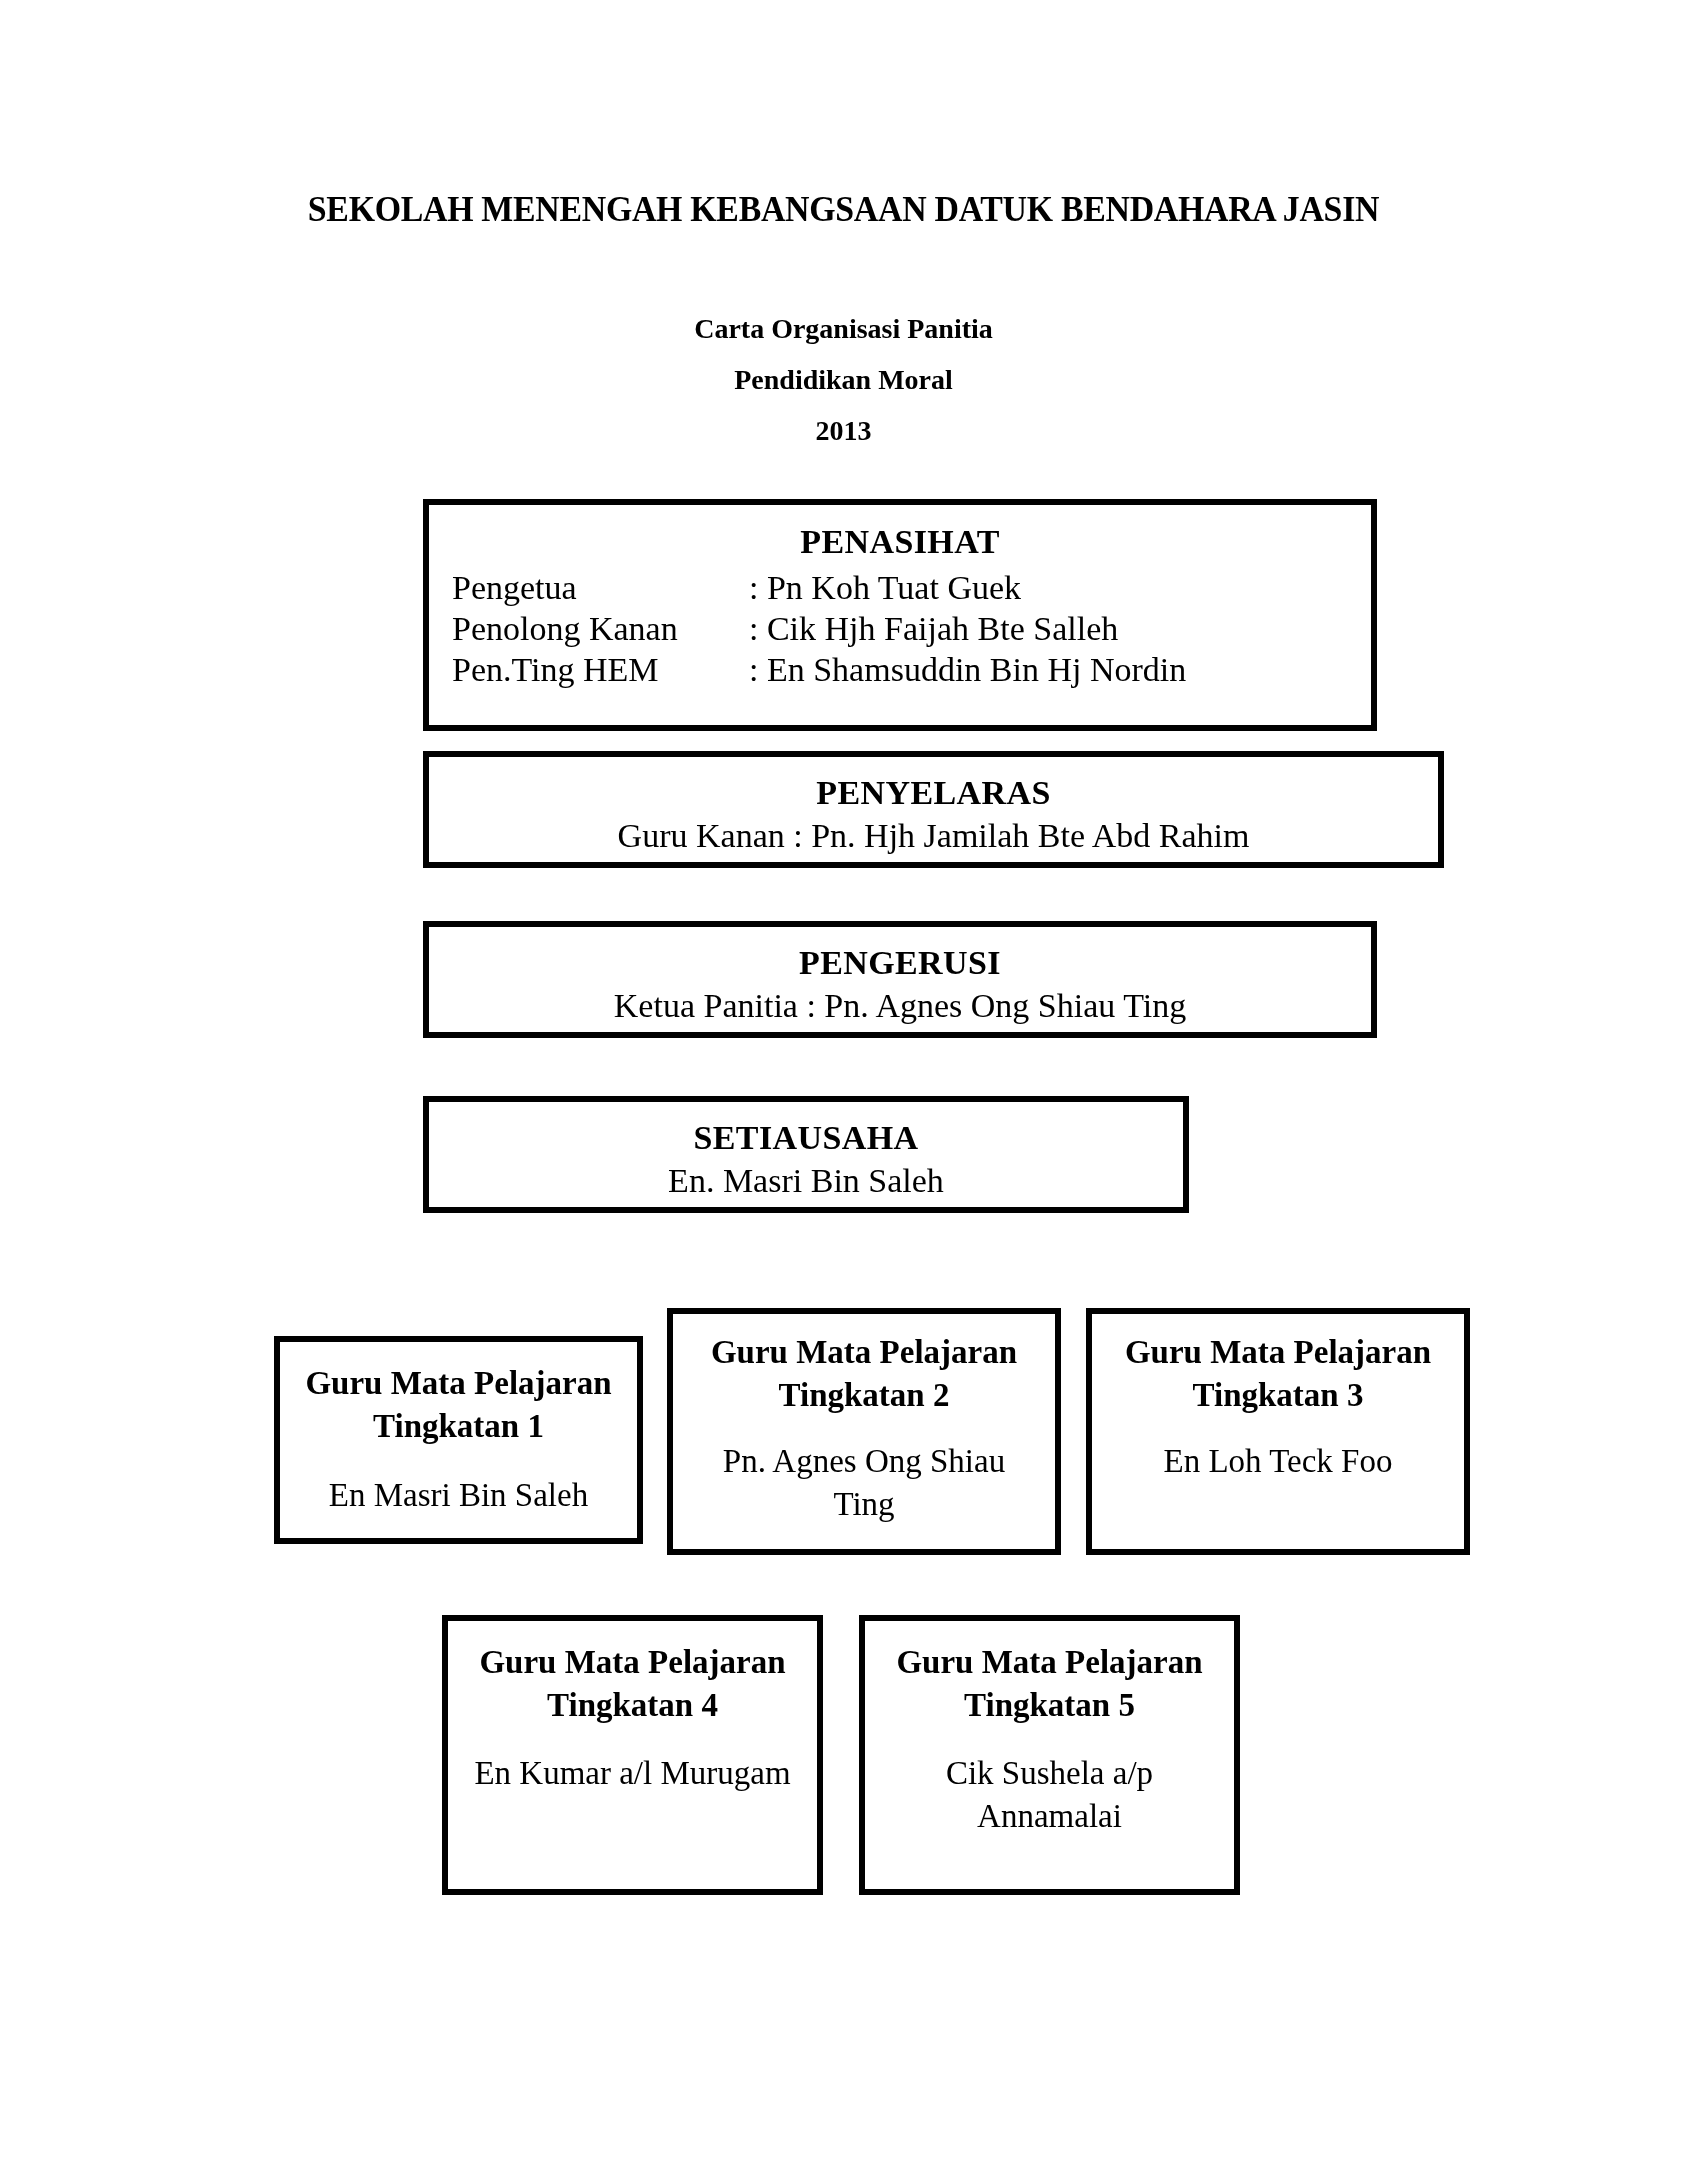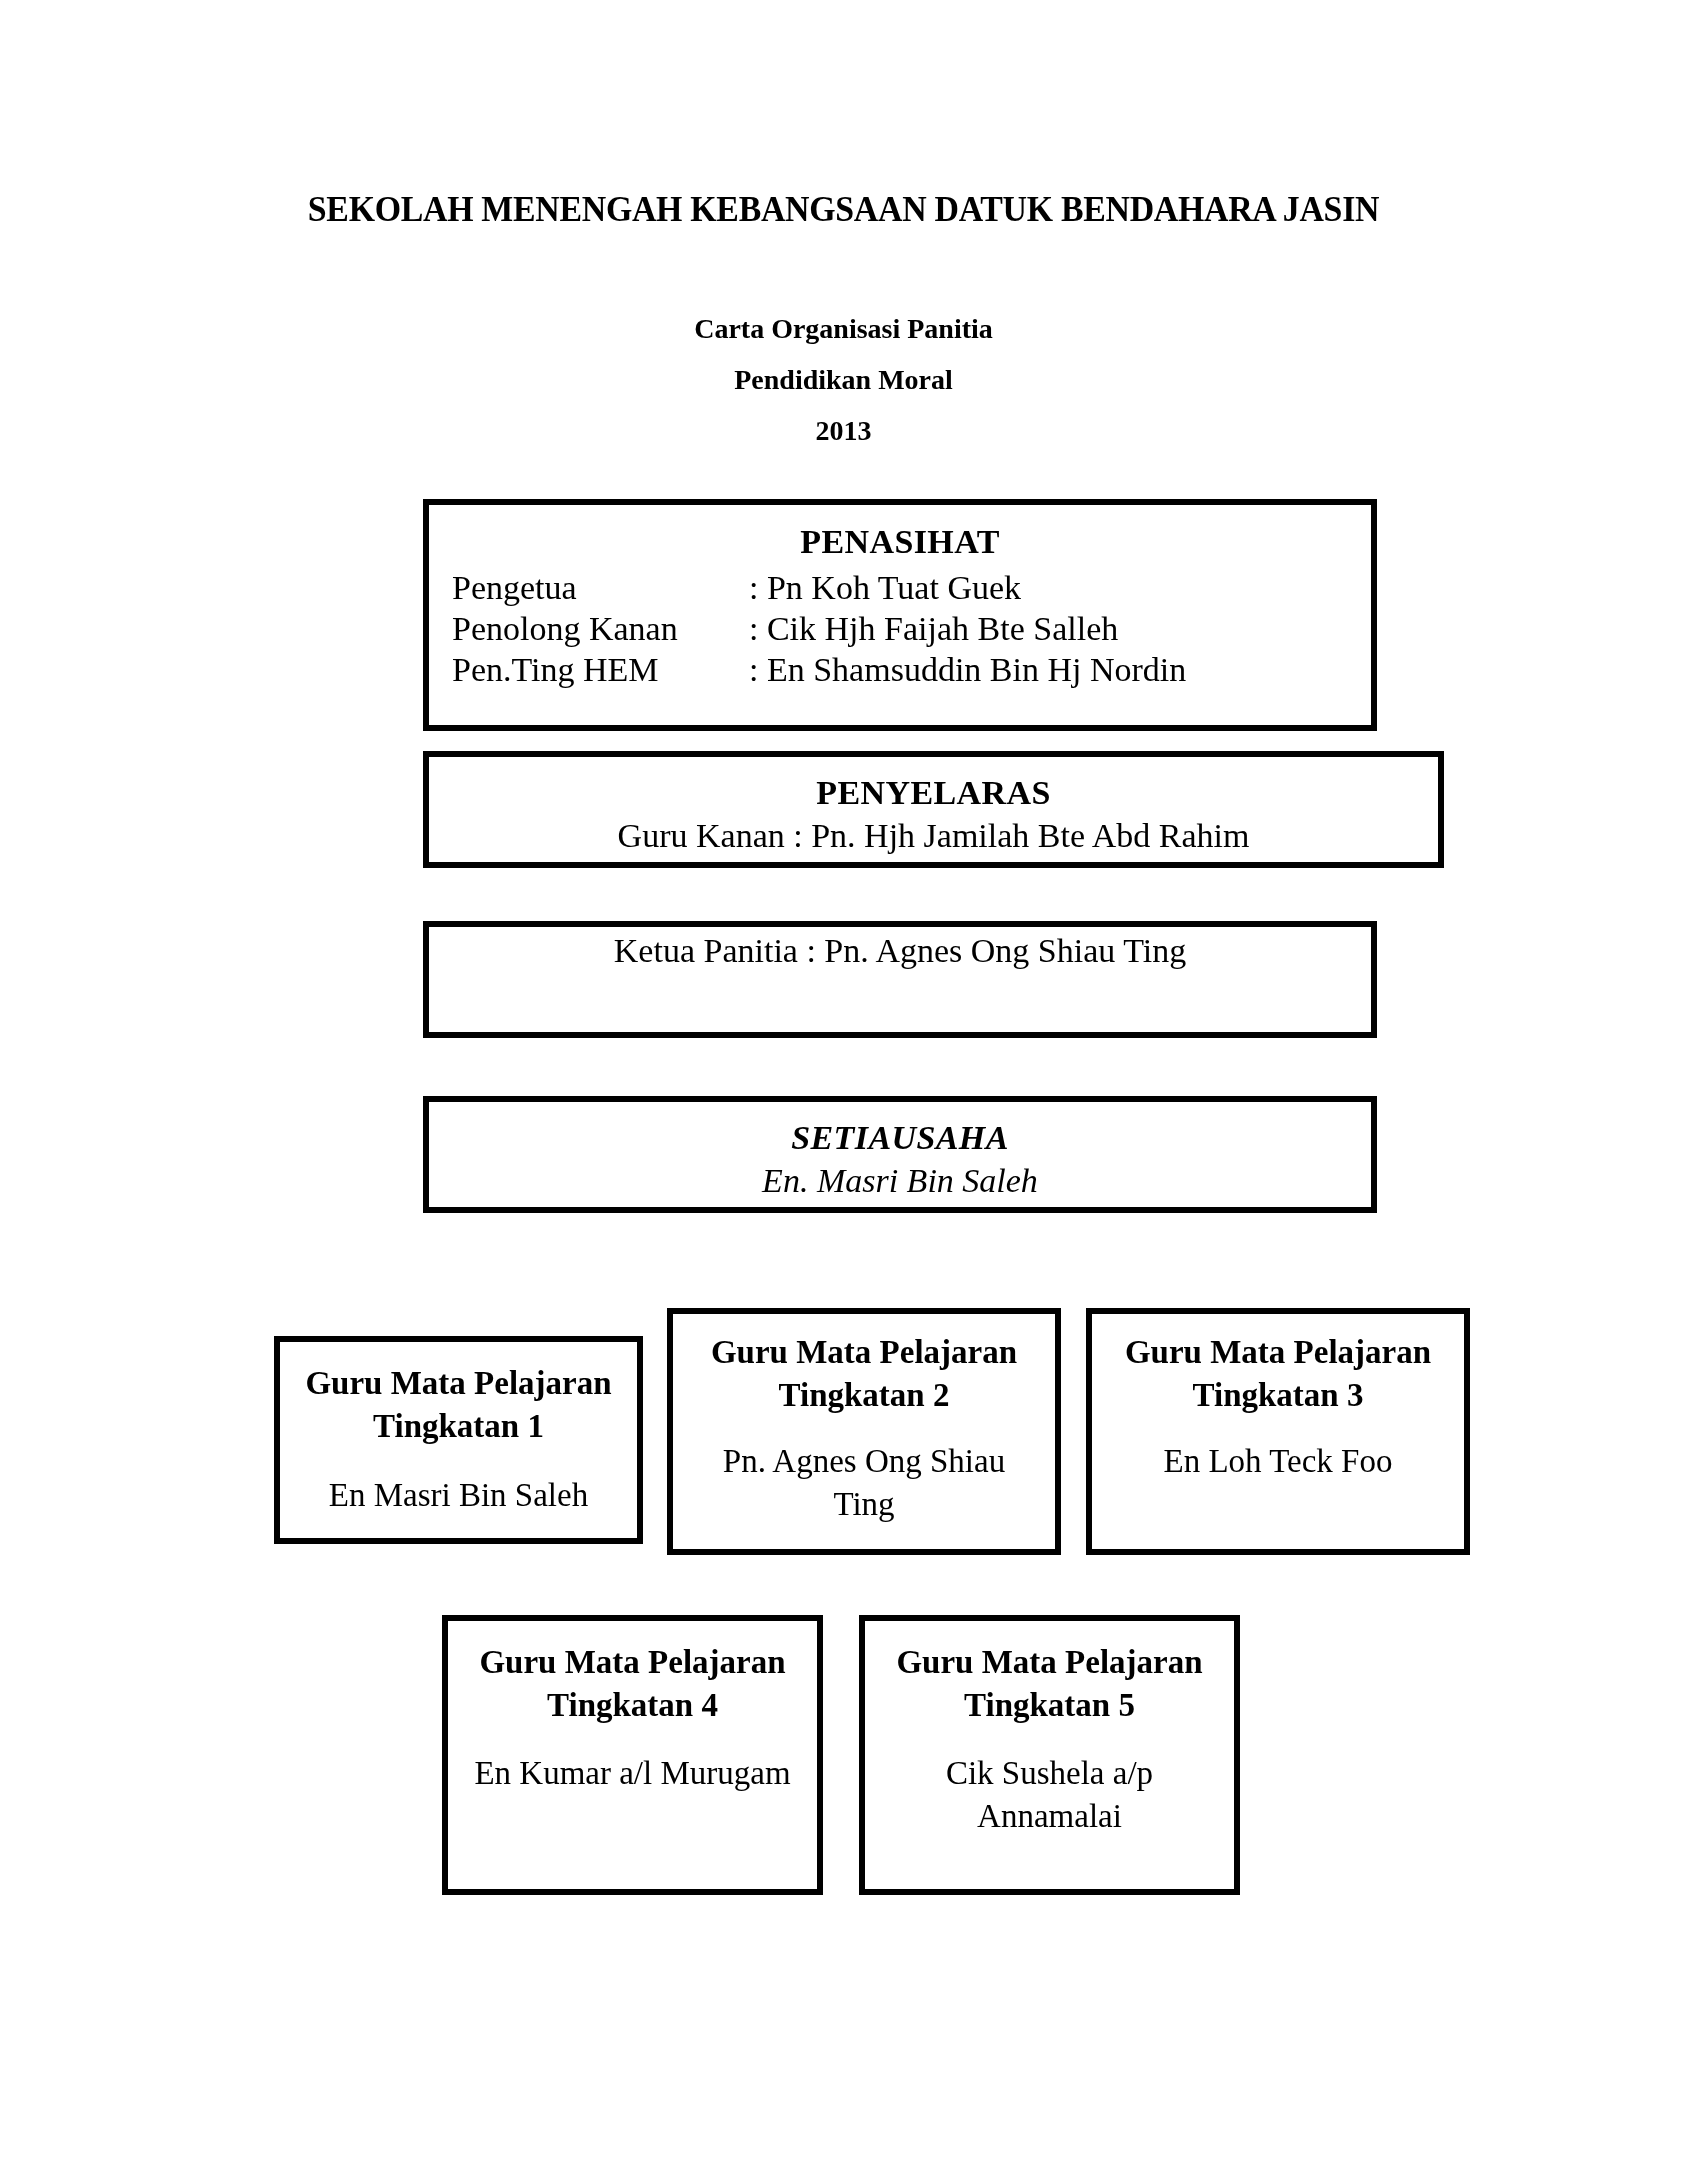--- a/index.html
+++ b/index.html
@@ -142,25 +142,26 @@
 
   <div class="dbox" style="left:423px; top:751px; width:1021px; height:117px;">
     <div class="inner">
       <div class="box-title" style="margin-top:16.5px;">PENYELARAS</div>
       <div class="box-sub" style="margin-top:5px;">Guru Kanan  :  Pn.  Hjh Jamilah Bte Abd Rahim</div>
     </div>
   </div>
 
   <div class="dbox" style="left:423px; top:921px; width:954px; height:117px;">
     <div class="inner">
+      <div class="box-title" style="margin-top:16.5px;">PENGERUSI</div>
       <div class="box-sub" style="margin-top:5px;">Ketua Panitia :  Pn. Agnes Ong Shiau Ting</div>
     </div>
   </div>
 
-  <div class="dbox" style="left:423px; top:1096px; width:954px; height:117px;font-style:italic;">
+  <div class="dbox" style="left:423px; top:1096px; width:766px; height:117px;">
     <div class="inner">
       <div class="box-title" style="margin-top:16.5px;">SETIAUSAHA</div>
       <div class="box-sub" style="margin-top:5px;">En. Masri Bin Saleh</div>
     </div>
   </div>
 
   <div class="dbox" style="left:274px; top:1336px; width:369px; height:208px;">
     <div class="inner">
       <div class="t-head" style="margin-top:20px;">
         <span style="display:block;">Guru Mata Pelajaran</span>

